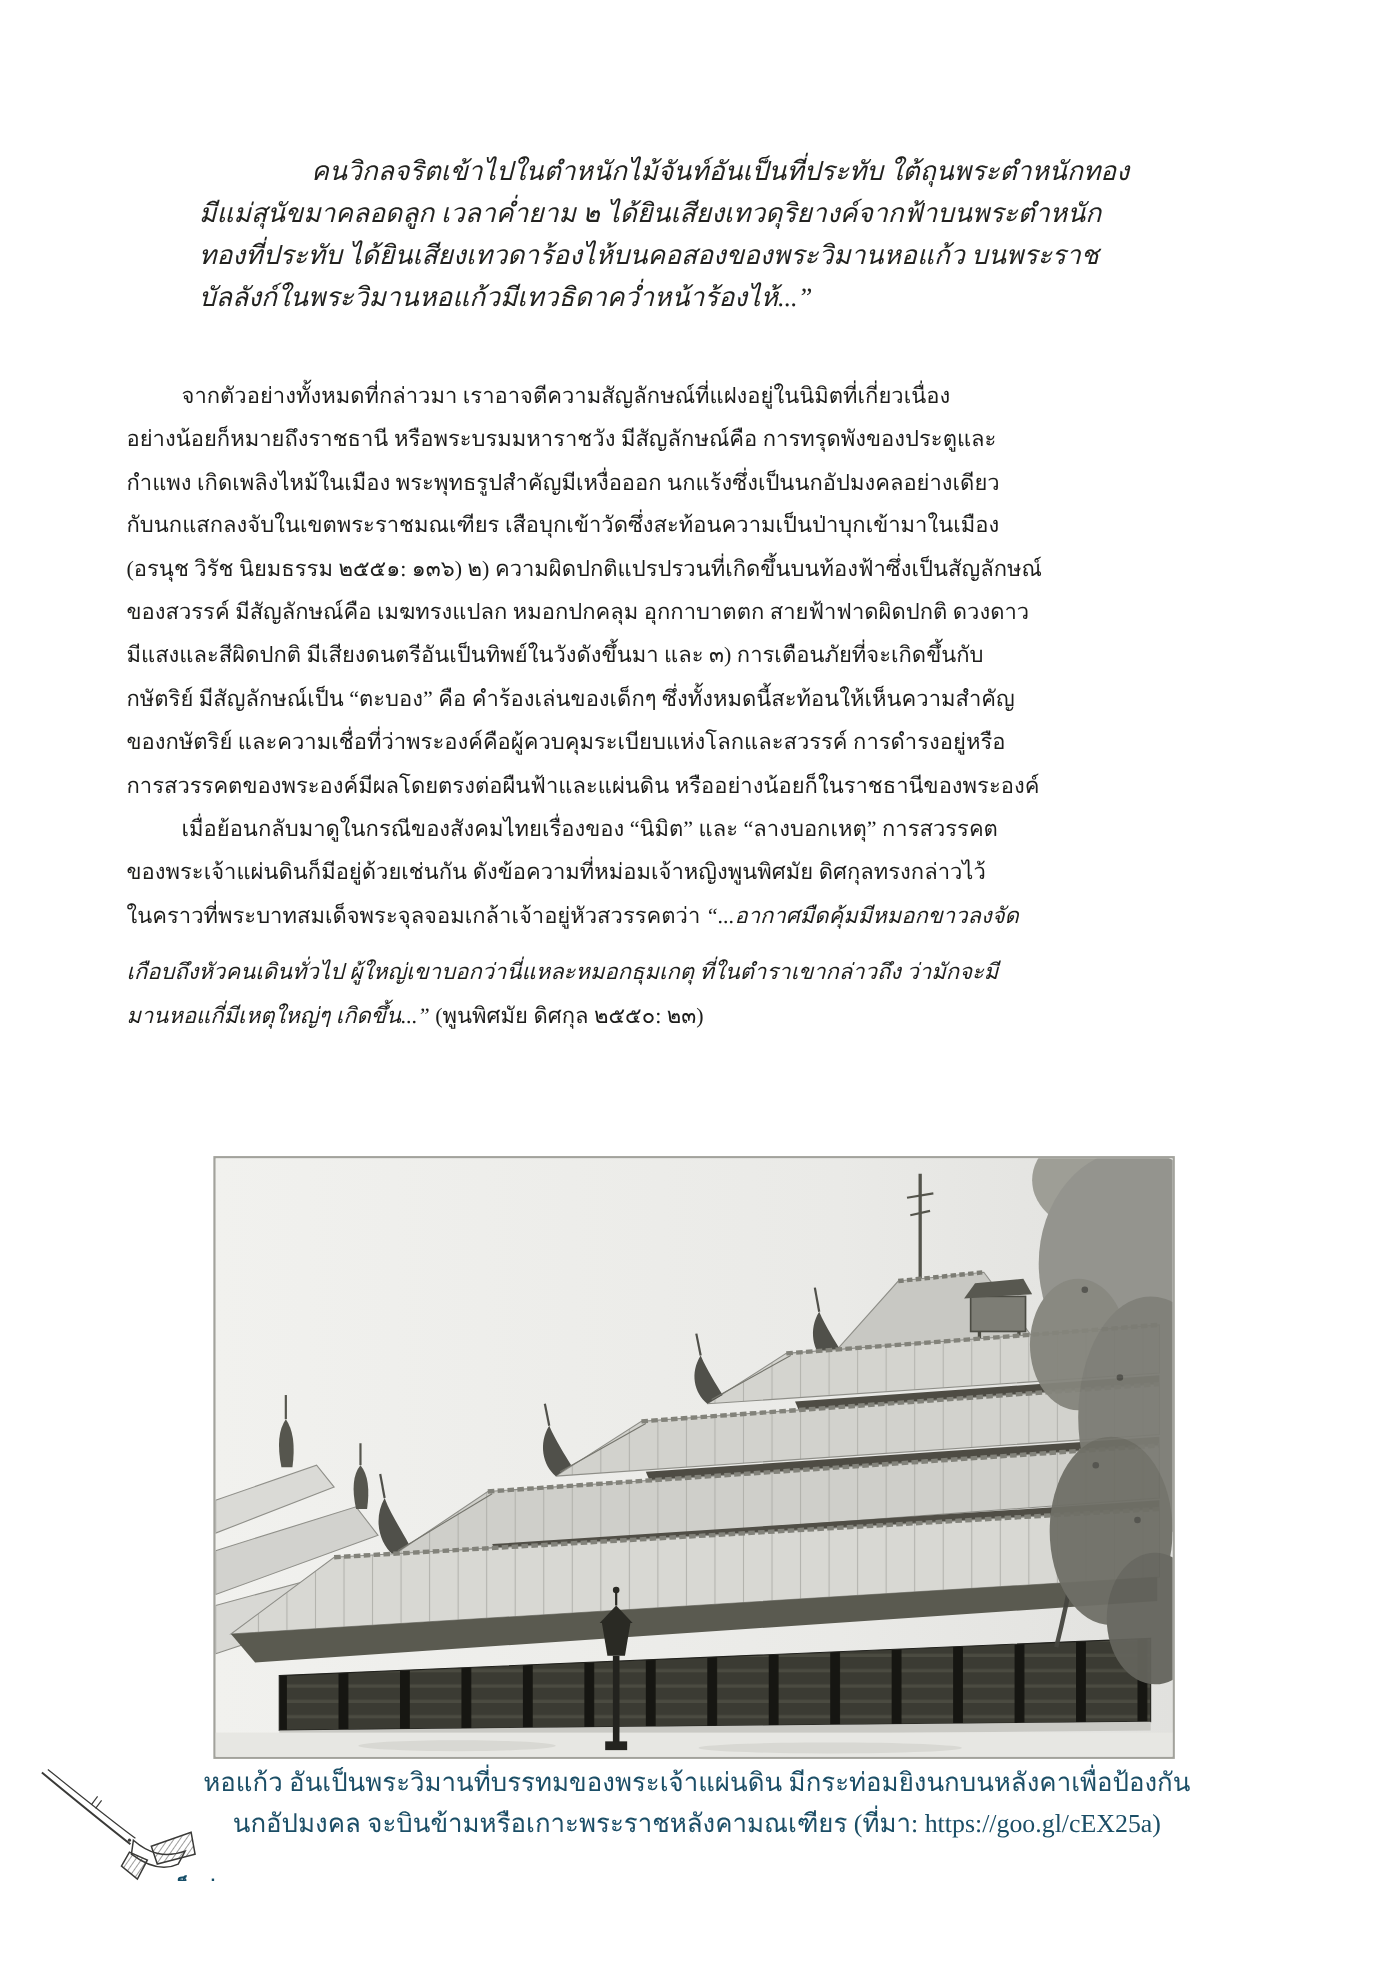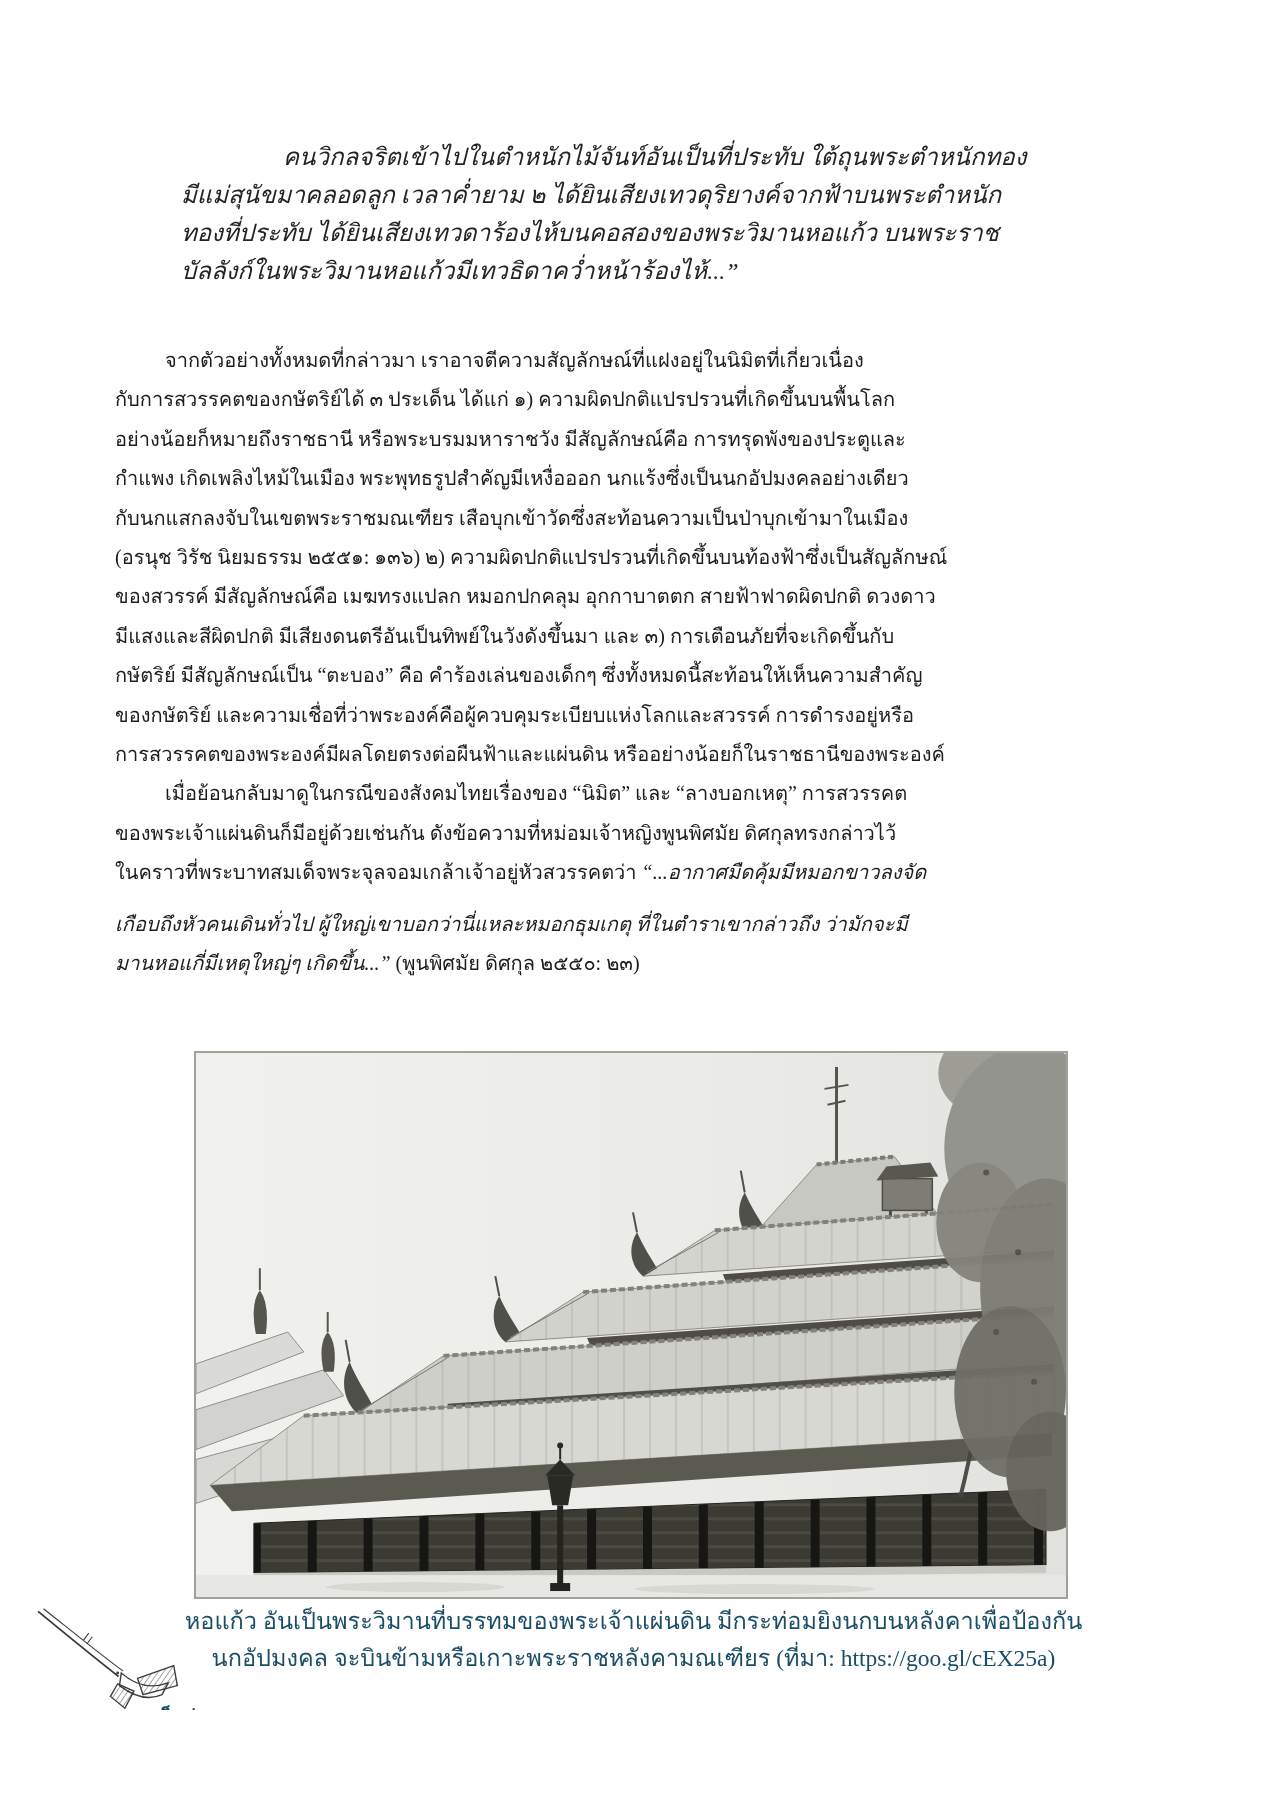--- a/index.html
+++ b/index.html
@@ -68,21 +68,20 @@
 
   <div class="quote">
     <div class="qline first">คนวิกลจริตเข้าไปในตำหนักไม้จันท์อันเป็นที่ประทับ ใต้ถุนพระตำหนักทอง</div>
     <div class="qline">มีแม่สุนัขมาคลอดลูก เวลาค่ำยาม ๒ ได้ยินเสียงเทวดุริยางค์จากฟ้าบนพระตำหนัก</div>
     <div class="qline">ทองที่ประทับ ได้ยินเสียงเทวดาร้องไห้บนคอสองของพระวิมานหอแก้ว บนพระราช</div>
     <div class="qline">บัลลังก์ในพระวิมานหอแก้วมีเทวธิดาคว่ำหน้าร้องไห้...”</div>
   </div>
 
   <div class="body-text">
     <div class="bline indent">จากตัวอย่างทั้งหมดที่กล่าวมา เราอาจตีความสัญลักษณ์ที่แฝงอยู่ในนิมิตที่เกี่ยวเนื่อง</div>
-    <div class="bline">กับการสวรรคตของกษัตริย์ได้ ๓ ประเด็น ได้แก่ ๑) ความผิดปกติแปรปรวนที่เกิดขึ้นบนพื้นโลก</div>
     <div class="bline">อย่างน้อยก็หมายถึงราชธานี หรือพระบรมมหาราชวัง มีสัญลักษณ์คือ การทรุดพังของประตูและ</div>
     <div class="bline">กำแพง เกิดเพลิงไหม้ในเมือง พระพุทธรูปสำคัญมีเหงื่อออก นกแร้งซึ่งเป็นนกอัปมงคลอย่างเดียว</div>
     <div class="bline">กับนกแสกลงจับในเขตพระราชมณเฑียร เสือบุกเข้าวัดซึ่งสะท้อนความเป็นป่าบุกเข้ามาในเมือง</div>
     <div class="bline">(อรนุช วิรัช นิยมธรรม ๒๕๕๑: ๑๓๖) ๒) ความผิดปกติแปรปรวนที่เกิดขึ้นบนท้องฟ้าซึ่งเป็นสัญลักษณ์</div>
     <div class="bline">ของสวรรค์ มีสัญลักษณ์คือ เมฆทรงแปลก หมอกปกคลุม อุกกาบาตตก สายฟ้าฟาดผิดปกติ ดวงดาว</div>
     <div class="bline">มีแสงและสีผิดปกติ มีเสียงดนตรีอันเป็นทิพย์ในวังดังขึ้นมา และ ๓) การเตือนภัยที่จะเกิดขึ้นกับ</div>
     <div class="bline">กษัตริย์ มีสัญลักษณ์เป็น “ตะบอง” คือ คำร้องเล่นของเด็กๆ ซึ่งทั้งหมดนี้สะท้อนให้เห็นความสำคัญ</div>
     <div class="bline">ของกษัตริย์ และความเชื่อที่ว่าพระองค์คือผู้ควบคุมระเบียบแห่งโลกและสวรรค์ การดำรงอยู่หรือ</div>
     <div class="bline">การสวรรคตของพระองค์มีผลโดยตรงต่อผืนฟ้าและแผ่นดิน หรืออย่างน้อยก็ในราชธานีของพระองค์</div>
     <div class="bline indent">เมื่อย้อนกลับมาดูในกรณีของสังคมไทยเรื่องของ “นิมิต” และ “ลางบอกเหตุ” การสวรรคต</div>

